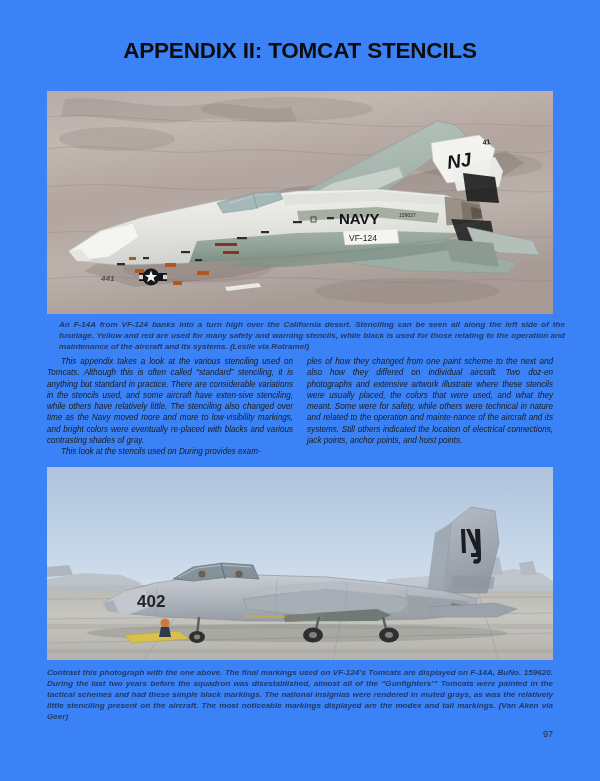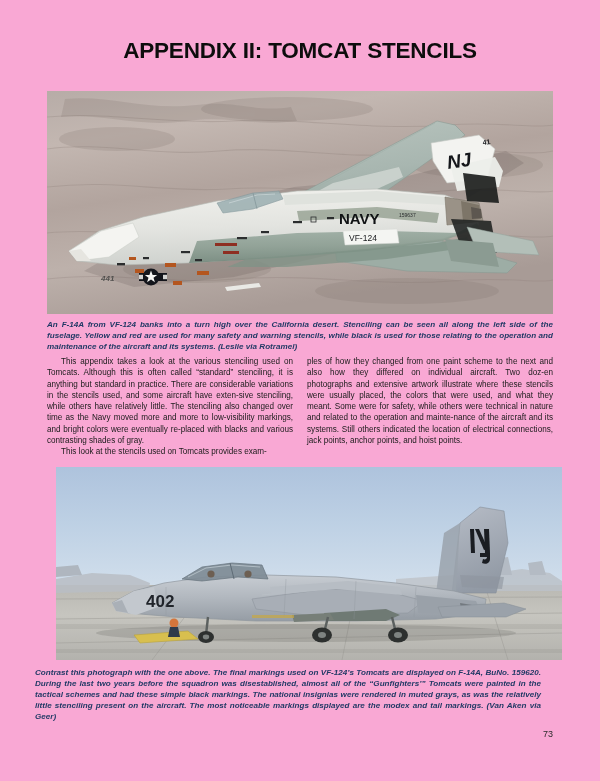--- a/index.html
+++ b/index.html
@@ -12,21 +12,21 @@
     width: 600px;
     height: 781px;
     position: relative;
     overflow: hidden;
     font-family: "Liberation Sans", sans-serif;
     -webkit-font-smoothing: antialiased;
   }
   .page {
     position: absolute;
     inset: 0;
-    background: #f9a8d4;
+    background: #3b82f6;
   }
 
   
   .title-block {
     position: absolute;
     left: 47px;
     top: 38px;
     width: 506px;
     text-align: center;
   }
@@ -46,21 +46,21 @@
     overflow: hidden;
     background: #bdbdbd;
   }
   .fig-top {
     left: 47px;
     top: 91px;
     width: 506px;
     height: 223px;
   }
   .fig-bottom {
-    left: 56px;
+    left: 47px;
     top: 467px;
     width: 506px;
     height: 193px;
   }
   .photo {
     position: absolute;
     inset: 0;
     width: 100%;
     height: 100%;
     display: block;
@@ -70,20 +70,21 @@
   .caption {
     position: absolute;
     font-family: "Liberation Sans", sans-serif;
     font-style: italic;
     font-weight: bold;
     font-size: 8.1px;
     line-height: 11.1px;
     color: #223a66;
     text-align: justify;
     text-justify: inter-word;
+    margin-left: 12px;
   }
   .caption-top {
     left: 47px;
     top: 319px;
     width: 506px;
   }
   .caption-bottom {
     left: 35px;
     top: 667px;
     width: 506px;
@@ -104,20 +105,21 @@
     font-size: 8.15px;
     line-height: 11.25px;
     color: #1b1b1b;
     text-align: justify;
     text-justify: inter-word;
     hyphens: manual;
   }
   .col p {
     margin: 0;
     text-indent: 14px;
+    font-style: italic;
   }
 
   
   .page-number {
     position: absolute;
     right: 47px;
     top: 729px;
     font-family: "Liberation Sans", sans-serif;
     font-size: 9px;
     font-weight: normal;
@@ -271,21 +273,21 @@
         <path d="M178,196 L212,192 L214,196 L180,200 Z" fill="#e9e9e5"></path>
       </g>
     </svg>
   </div>
 
   <div class="caption caption-top">An F-14A from VF-124 banks into a turn high over the California desert.  Stenciling can be seen all along the left side of the fuselage.  Yellow and red are used for many safety and warning stencils, while black is used for those relating to the operation and maintenance of the aircraft and its systems.  (Leslie via Rotramel)</div>
 
   <div class="columns">
     <div class="col">
       <p>This appendix takes a look at the various stenciling used on Tomcats.  Although this is often called “standard” stenciling, it is anything but standard in practice.  There are considerable variations in the stencils used, and some aircraft have exten-sive stenciling, while others have relatively little.  The stenciling also changed over time as the Navy moved more and more to low-visibility markings, and bright colors were eventually re-placed with blacks and various contrasting shades of gray.</p>
-      <p>This look at the stencils used on Tomcats provides exam-</p>
+      <p>This look at the stencils used on During provides exam-</p>
     </div>
     <div class="col">
       <p style="text-indent:0">ples of how they changed from one paint scheme to the next and also how they differed on individual aircraft.  Two doz-en photographs and extensive artwork illustrate where these stencils were usually placed, the colors that were used, and what they meant.  Some were for safety, while others were technical in nature and related to the operation and mainte-nance of the aircraft and its systems.  Still others indicated the location of electrical connections, jack points, anchor points, and hoist points.</p>
     </div>
   </div>
 
   <div class="figure fig-bottom">
     <svg class="photo" viewBox="0 0 506 193" preserveAspectRatio="none">
       <defs>
         <linearGradient id="skyBg" x1="0" y1="0" x2="0" y2="1">
@@ -404,15 +406,15 @@
         <path d="M114,160 L122,160 L124,170 L112,170 Z" fill="#2f3a4a"></path>
       </g>
       <g opacity="0.7">
         <rect x="196" y="148" width="42" height="3" fill="#c7a843"></rect>
       </g>
     </svg>
   </div>
 
   <div class="caption caption-bottom">Contrast this photograph with the one above.  The final markings used on VF-124’s Tomcats are displayed on F-14A, BuNo. 159620.  During the last two years before the squadron was disestablished, almost all of the “Gunfighters’” Tomcats were painted in the tactical schemes and had these simple black markings.  The national insignias were rendered in muted grays, as was the relatively little stenciling present on the aircraft.  The most noticeable markings displayed are the modex and tail markings.  (Van Aken via Geer)</div>
 
-  <div class="page-number">73</div>
+  <div class="page-number">97</div>
 
 </div>
 
 </body></html>

